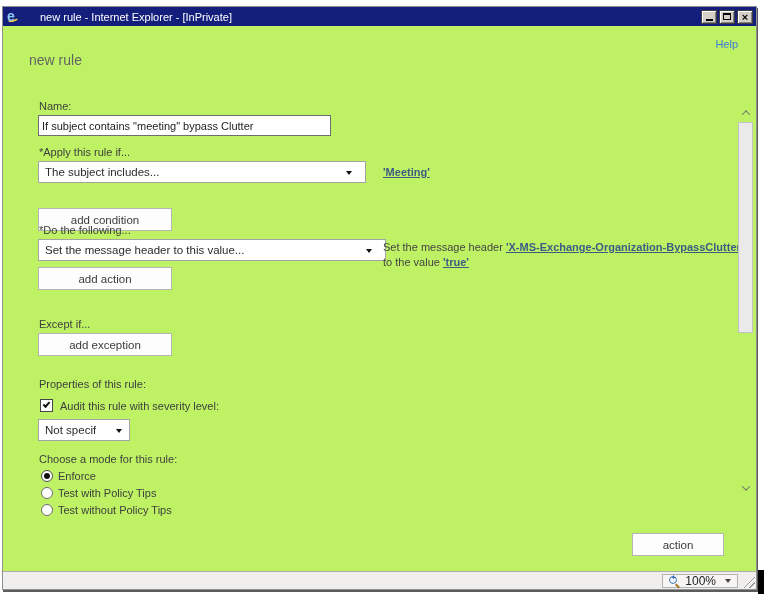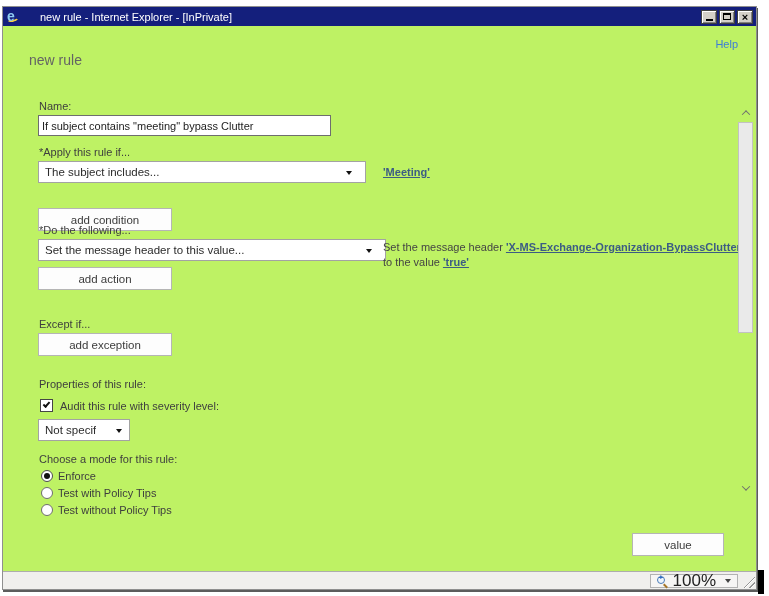--- a/index.html
+++ b/index.html
@@ -105,21 +105,21 @@
   }
   .zoom-control {
     position:absolute; right:18px; top:2px; height:14px;
     border:1px solid #b2b2b2; background:#f6f5f4;
     display:flex; align-items:center; padding:0 6px; gap:5px; cursor:default;
   }
   .magnifier { position:relative; width:11px; height:11px; }
   .mag-glass { position:absolute; left:0; top:0; width:8px; height:8px; border:1px solid #4a7ab5; border-radius:50%; background:#eef5fd; }
   .mag-plus { position:absolute; left:2px; top:-2.5px; font-size:8px; font-weight:bold; color:#2f6bc4; }
   .mag-handle { position:absolute; right:0px; bottom:0px; width:5px; height:2px; background:#a5762a; transform:rotate(45deg); }
-  .zoom-text { font-size:17px; color:#222; }
+  .zoom-text { font-size:12px; color:#222; }
   .zoom-arrow { width:0; height:0; border-left:3.5px solid transparent; border-right:3.5px solid transparent; border-top:4px solid #444; margin-left:4px; }
   .grip {
     position:absolute; right:1px; bottom:1px; width:13px; height:13px;
     background:repeating-linear-gradient(135deg, transparent 0 2px, #969696 2px 3px, #ffffff 3px 4px);
     clip-path:polygon(100% 0, 100% 100%, 0 100%);
     cursor:nwse-resize;
   }
 
   .cursor-artifact { position:absolute; left:758px; top:570px; width:6px; height:24px; background:#000; }
 </style>
@@ -195,21 +195,21 @@
       </div>
       <div class="radio-row" style="top:460px;">
         <span class="radio unsel"></span>
         <span class="radio-label">Test with Policy Tips</span>
       </div>
       <div class="radio-row" style="top:477px;">
         <span class="radio unsel"></span>
         <span class="radio-label">Test without Policy Tips</span>
       </div>
 
-      <div class="btn" style="left:629px; top:507px; width:92px;">value</div>
+      <div class="btn" style="left:629px; top:507px; width:92px;">action</div>
 
       <div class="scroll-area">
         <div class="scroll-btn" style="top:80px;">
             <span class="chev up"></span>
           </div>
         <div class="scroll-thumb"></div>
         <div class="scroll-btn" style="top:455px;">
             <span class="chev down"></span>
           </div>
       </div>

